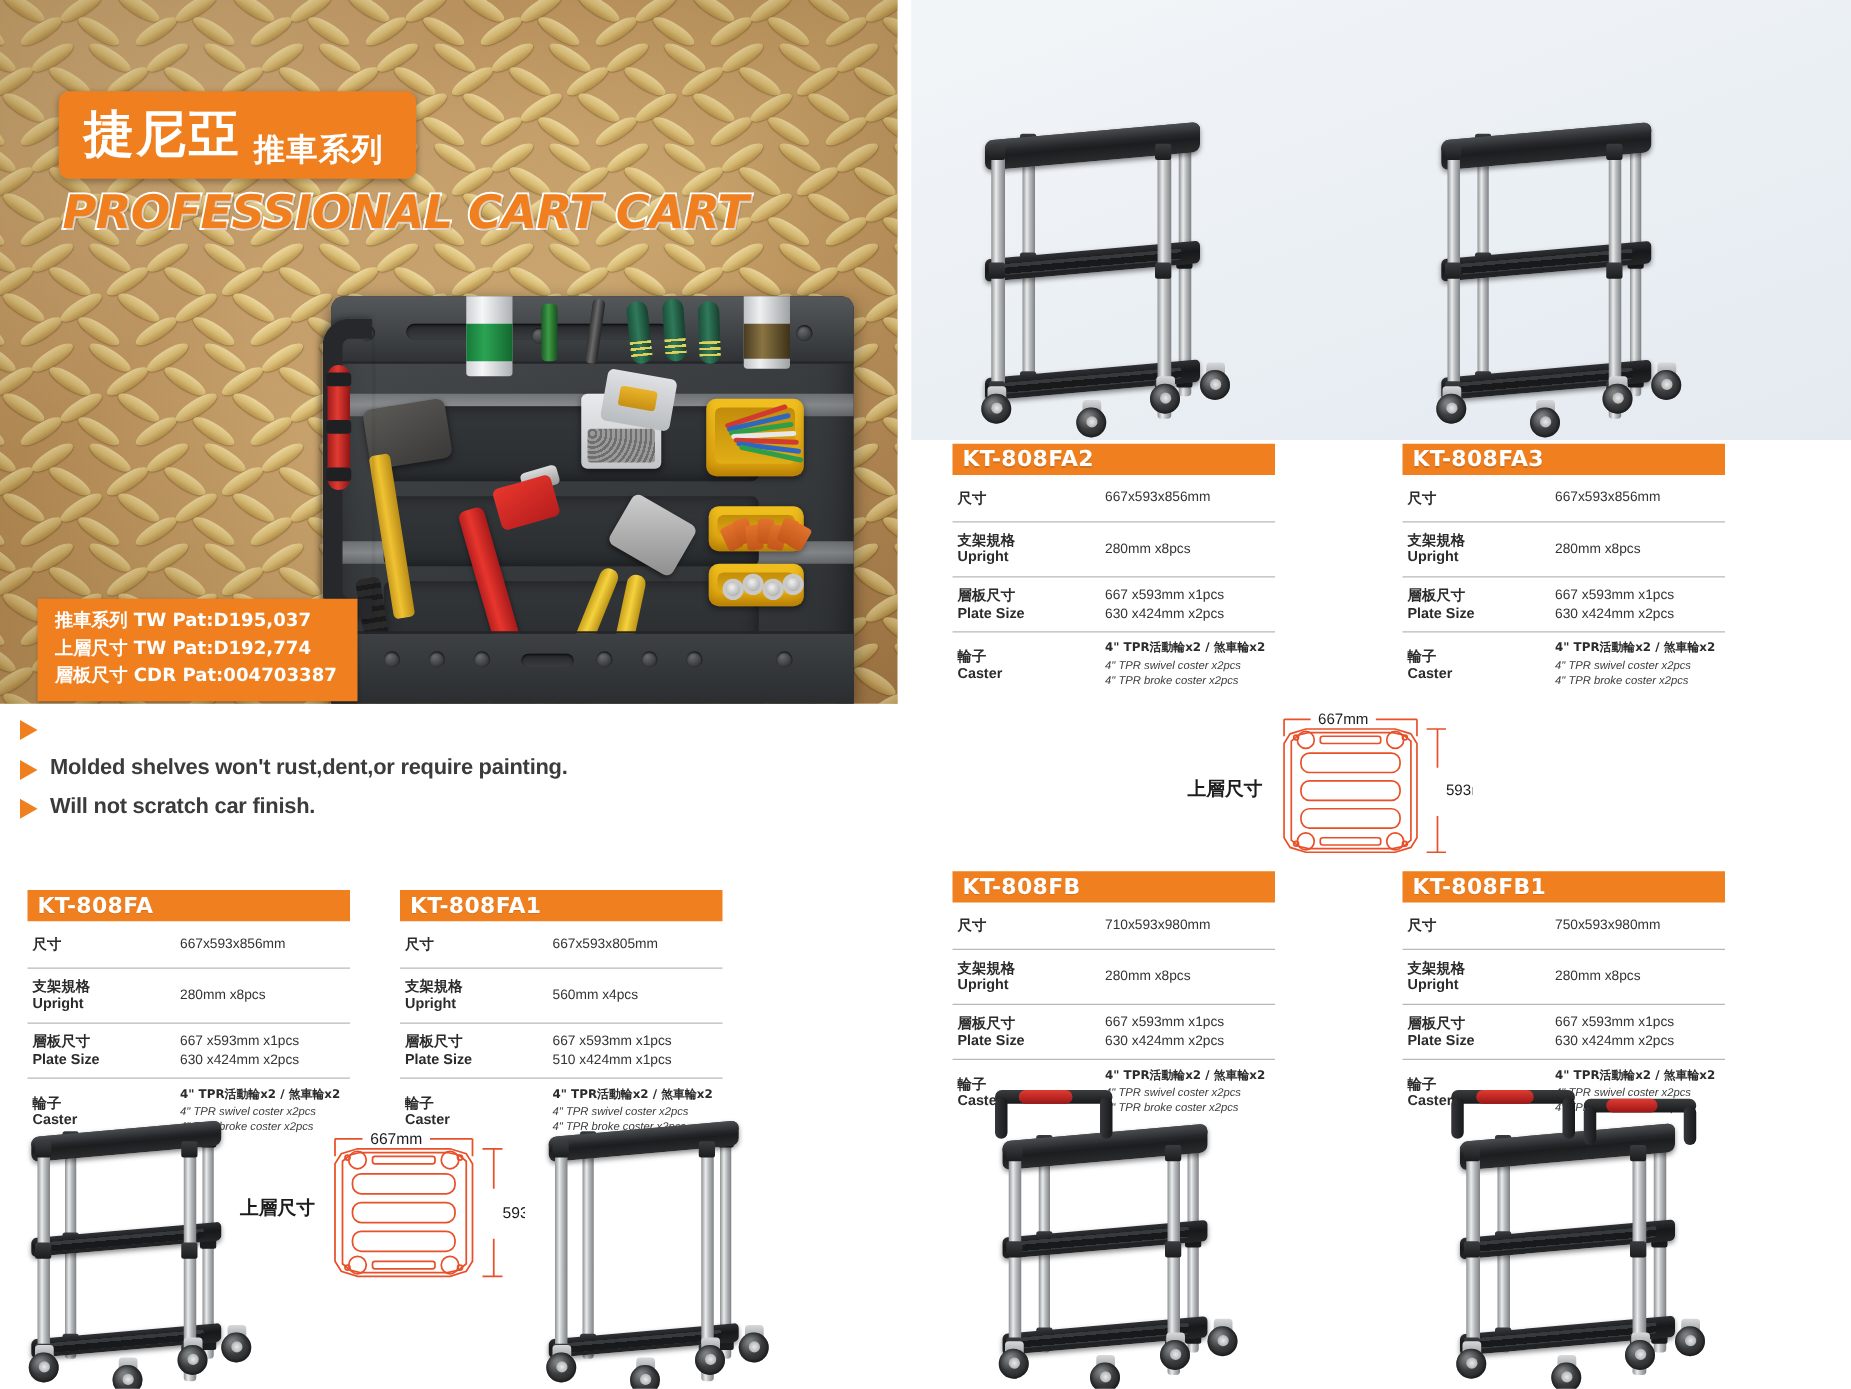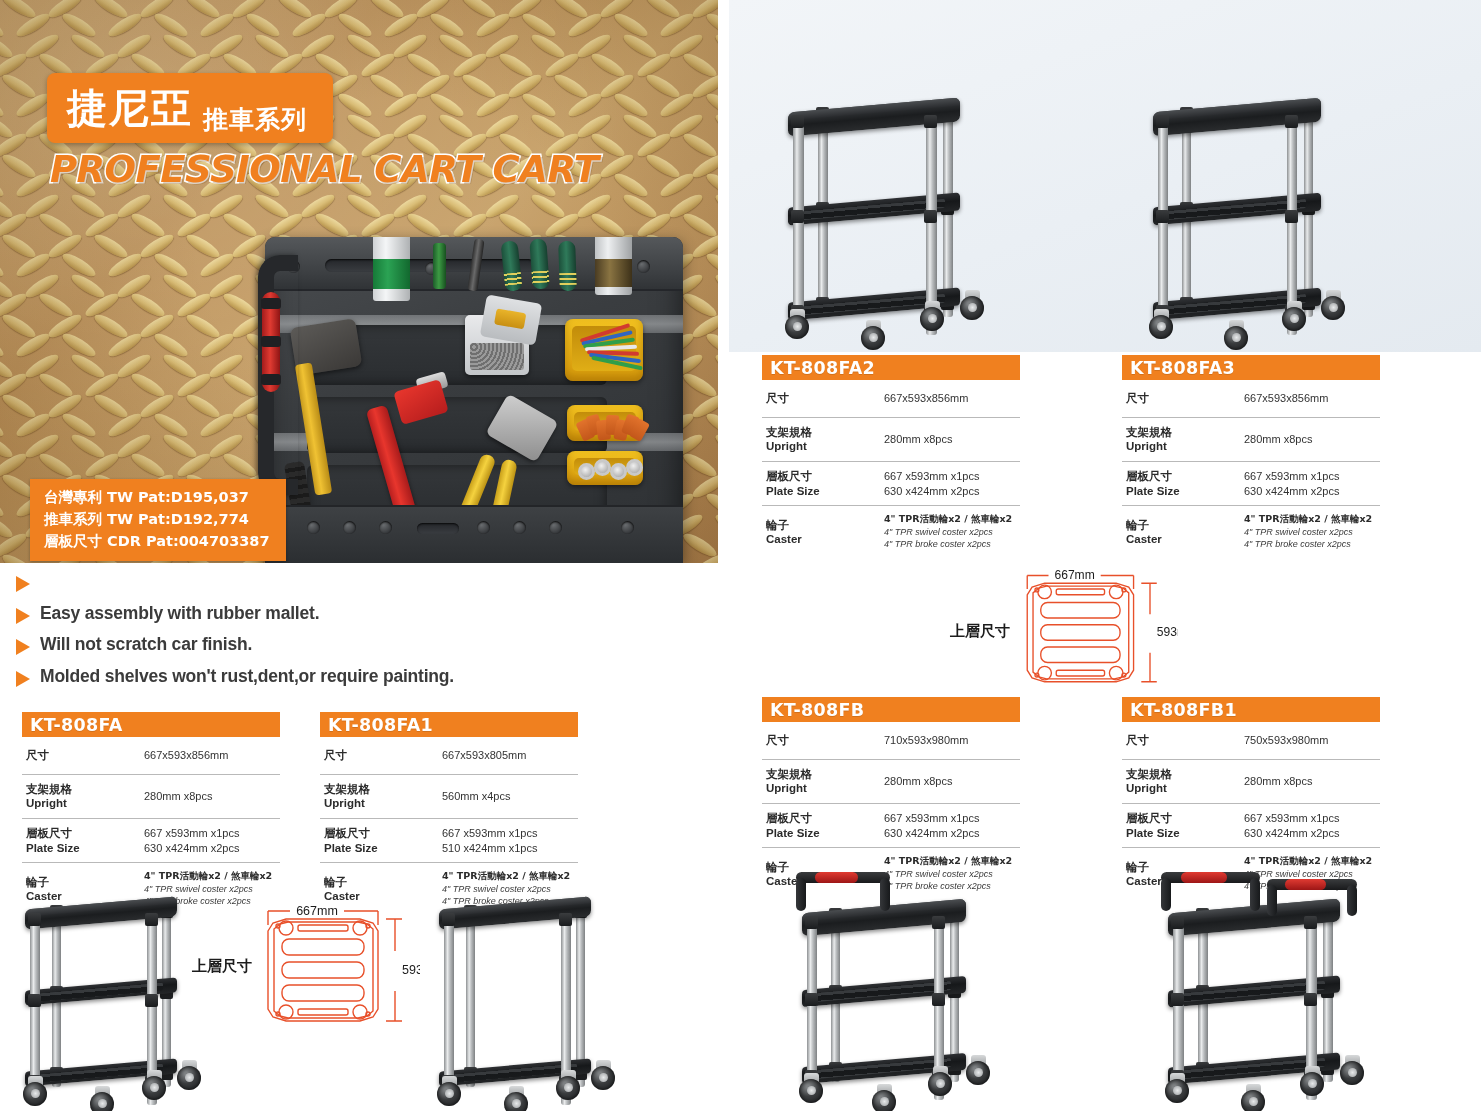--- a/index.html
+++ b/index.html
@@ -906,41 +906,37 @@
         <i class="bk" style="top:82px;"></i>
     </div>
 
     <div class="title-chip">
       <span class="title-cn">捷尼亞</span>
       <span class="title-cn-sm">推車系列</span>
     </div>
     <div class="title-en">PROFESSIONAL CART CART</div>
 
     <div class="patent-box">
-      <div class="patent-line">台灣專利  TW Pat:D195,037</div>
-      <div class="patent-line">推車系列  TW Pat:D192,774</div>
+      <div class="patent-line">推車系列  TW Pat:D195,037</div>
+      <div class="patent-line">上層尺寸  TW Pat:D192,774</div>
       <div class="patent-line">層板尺寸  CDR Pat:004703387</div>
     </div>
   </div>
 
   <div class="bullets">
     <div class="bullet">
       <div class="tri"></div>
     </div>
     <div class="bullet">
       <div class="tri"></div>
-      <div class="txt">Easy assembly with rubber mallet.</div>
+      <div class="txt">Molded shelves won't rust,dent,or require painting.</div>
     </div>
     <div class="bullet">
       <div class="tri"></div>
       <div class="txt">Will not scratch car finish.</div>
-    </div>
-    <div class="bullet">
-      <div class="tri"></div>
-      <div class="txt">Molded shelves won't rust,dent,or require painting.</div>
     </div>
   </div>
 
   <div class="panel-bg" style="left:729px;top:0;width:752px;height:352px;"></div>
   <div class="panel-bg" style="left:729px;top:352px;width:752px;height:0;"></div>
 
   <div class="cartbox" style="left:775px;top:95px;width:215px;height:250px;">
     <div class="cart" id="cartFA2">
         <div class="post" style="left:43px;top:18px;height:204px;width:10px;">
           <div class="clamp" style="top:-6px;"></div>

